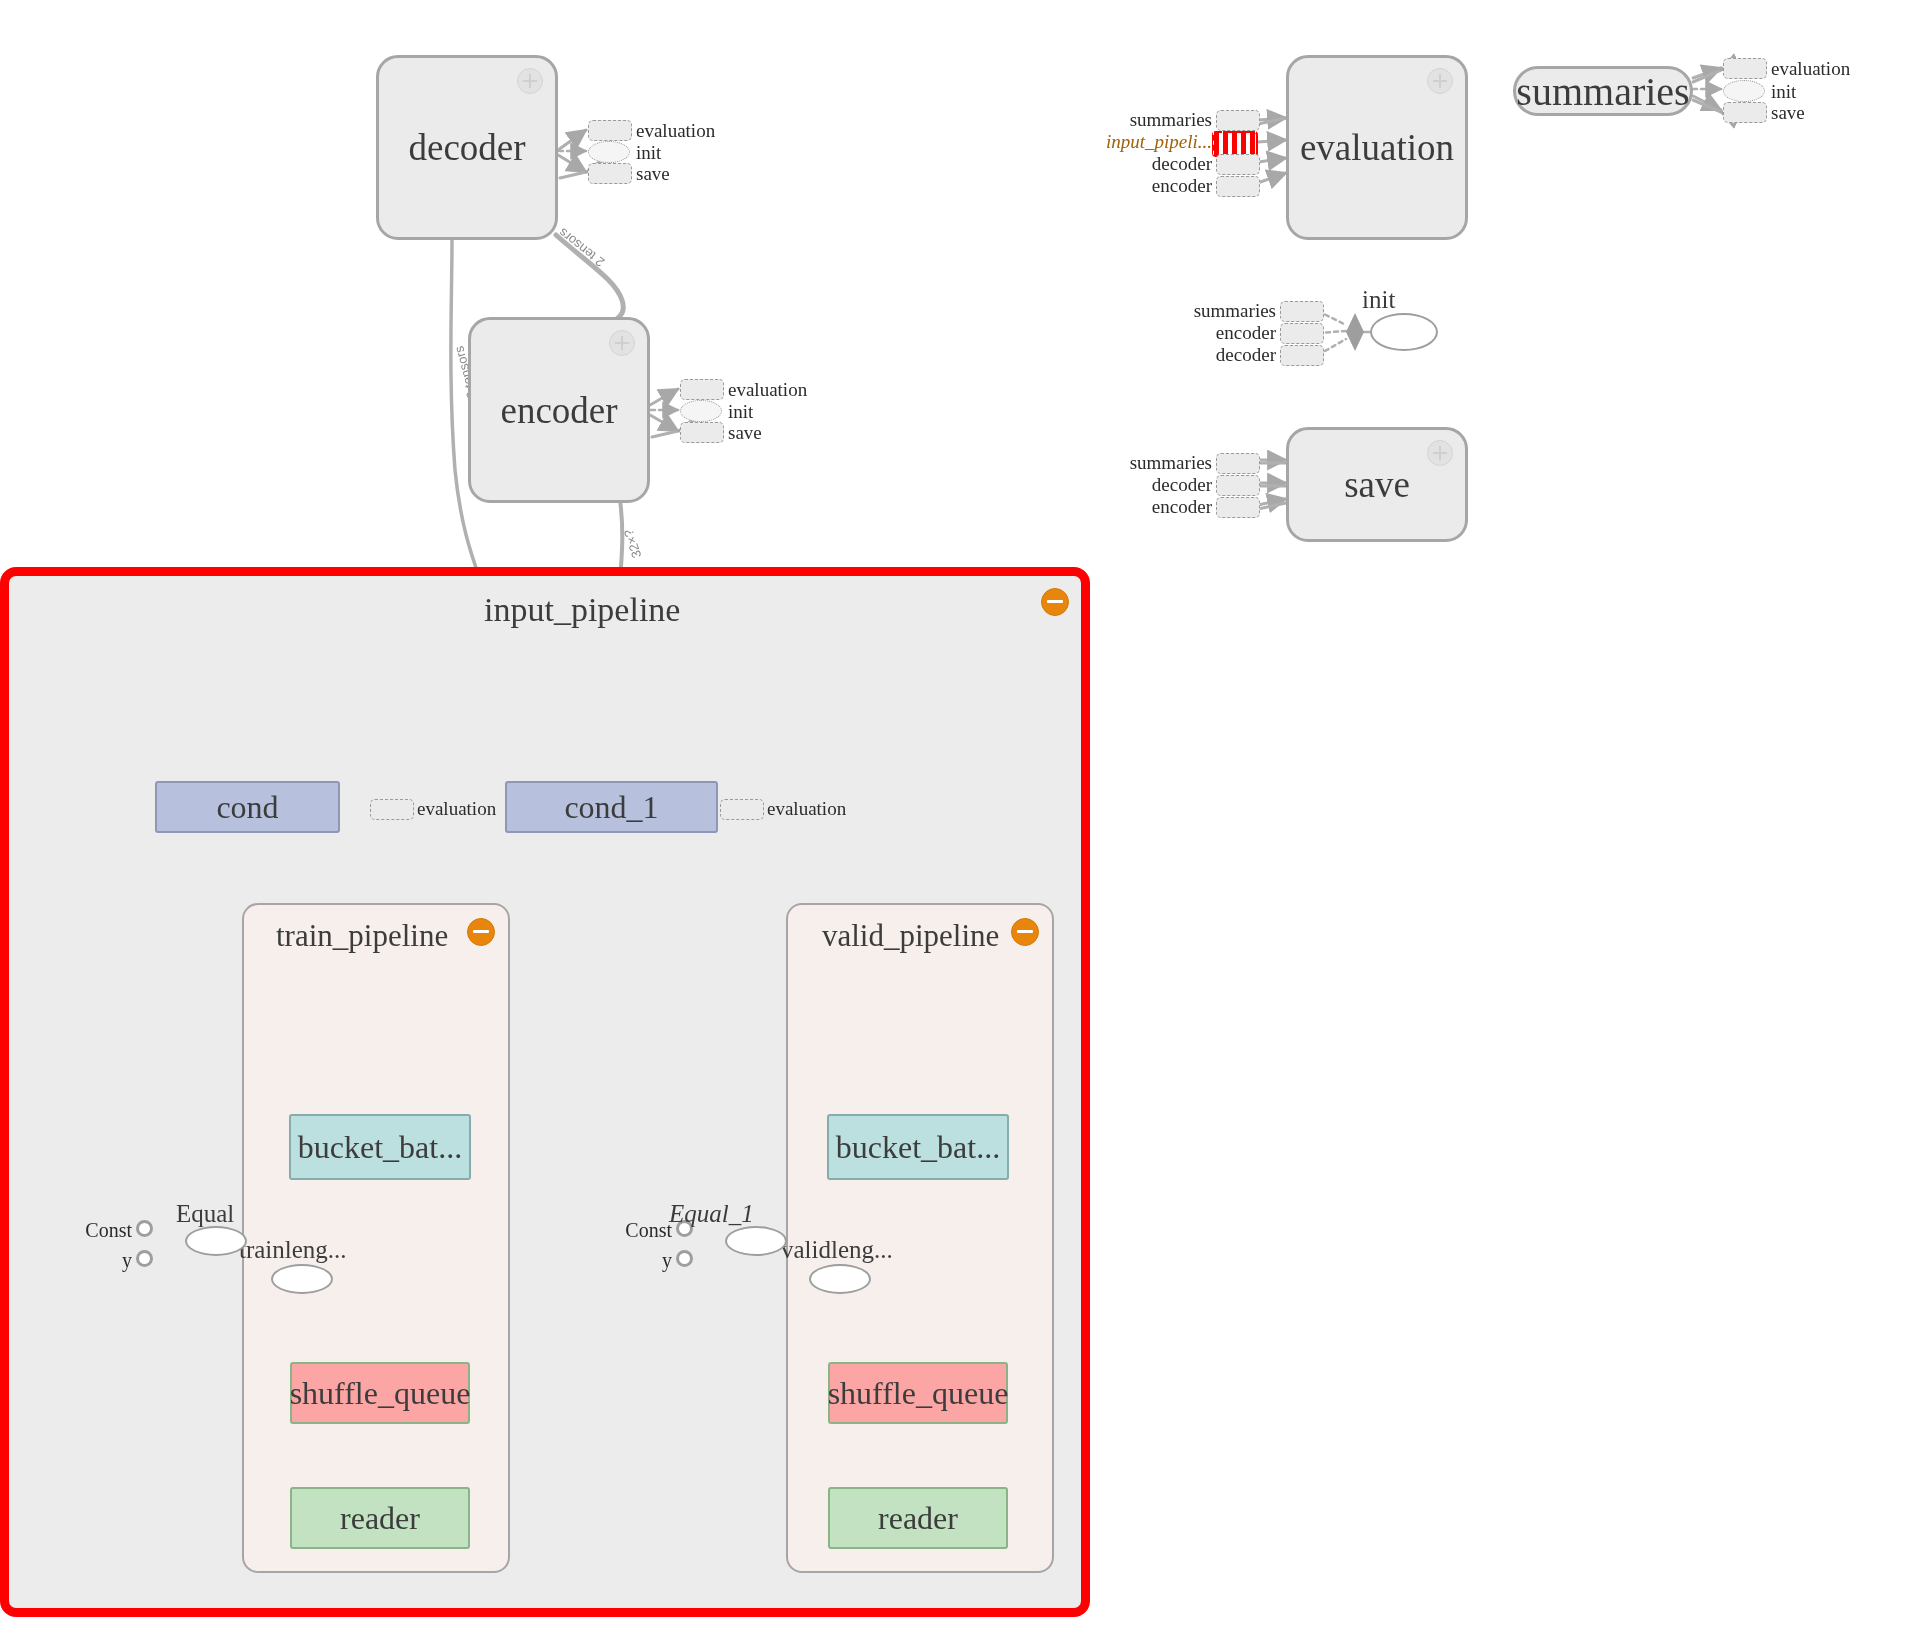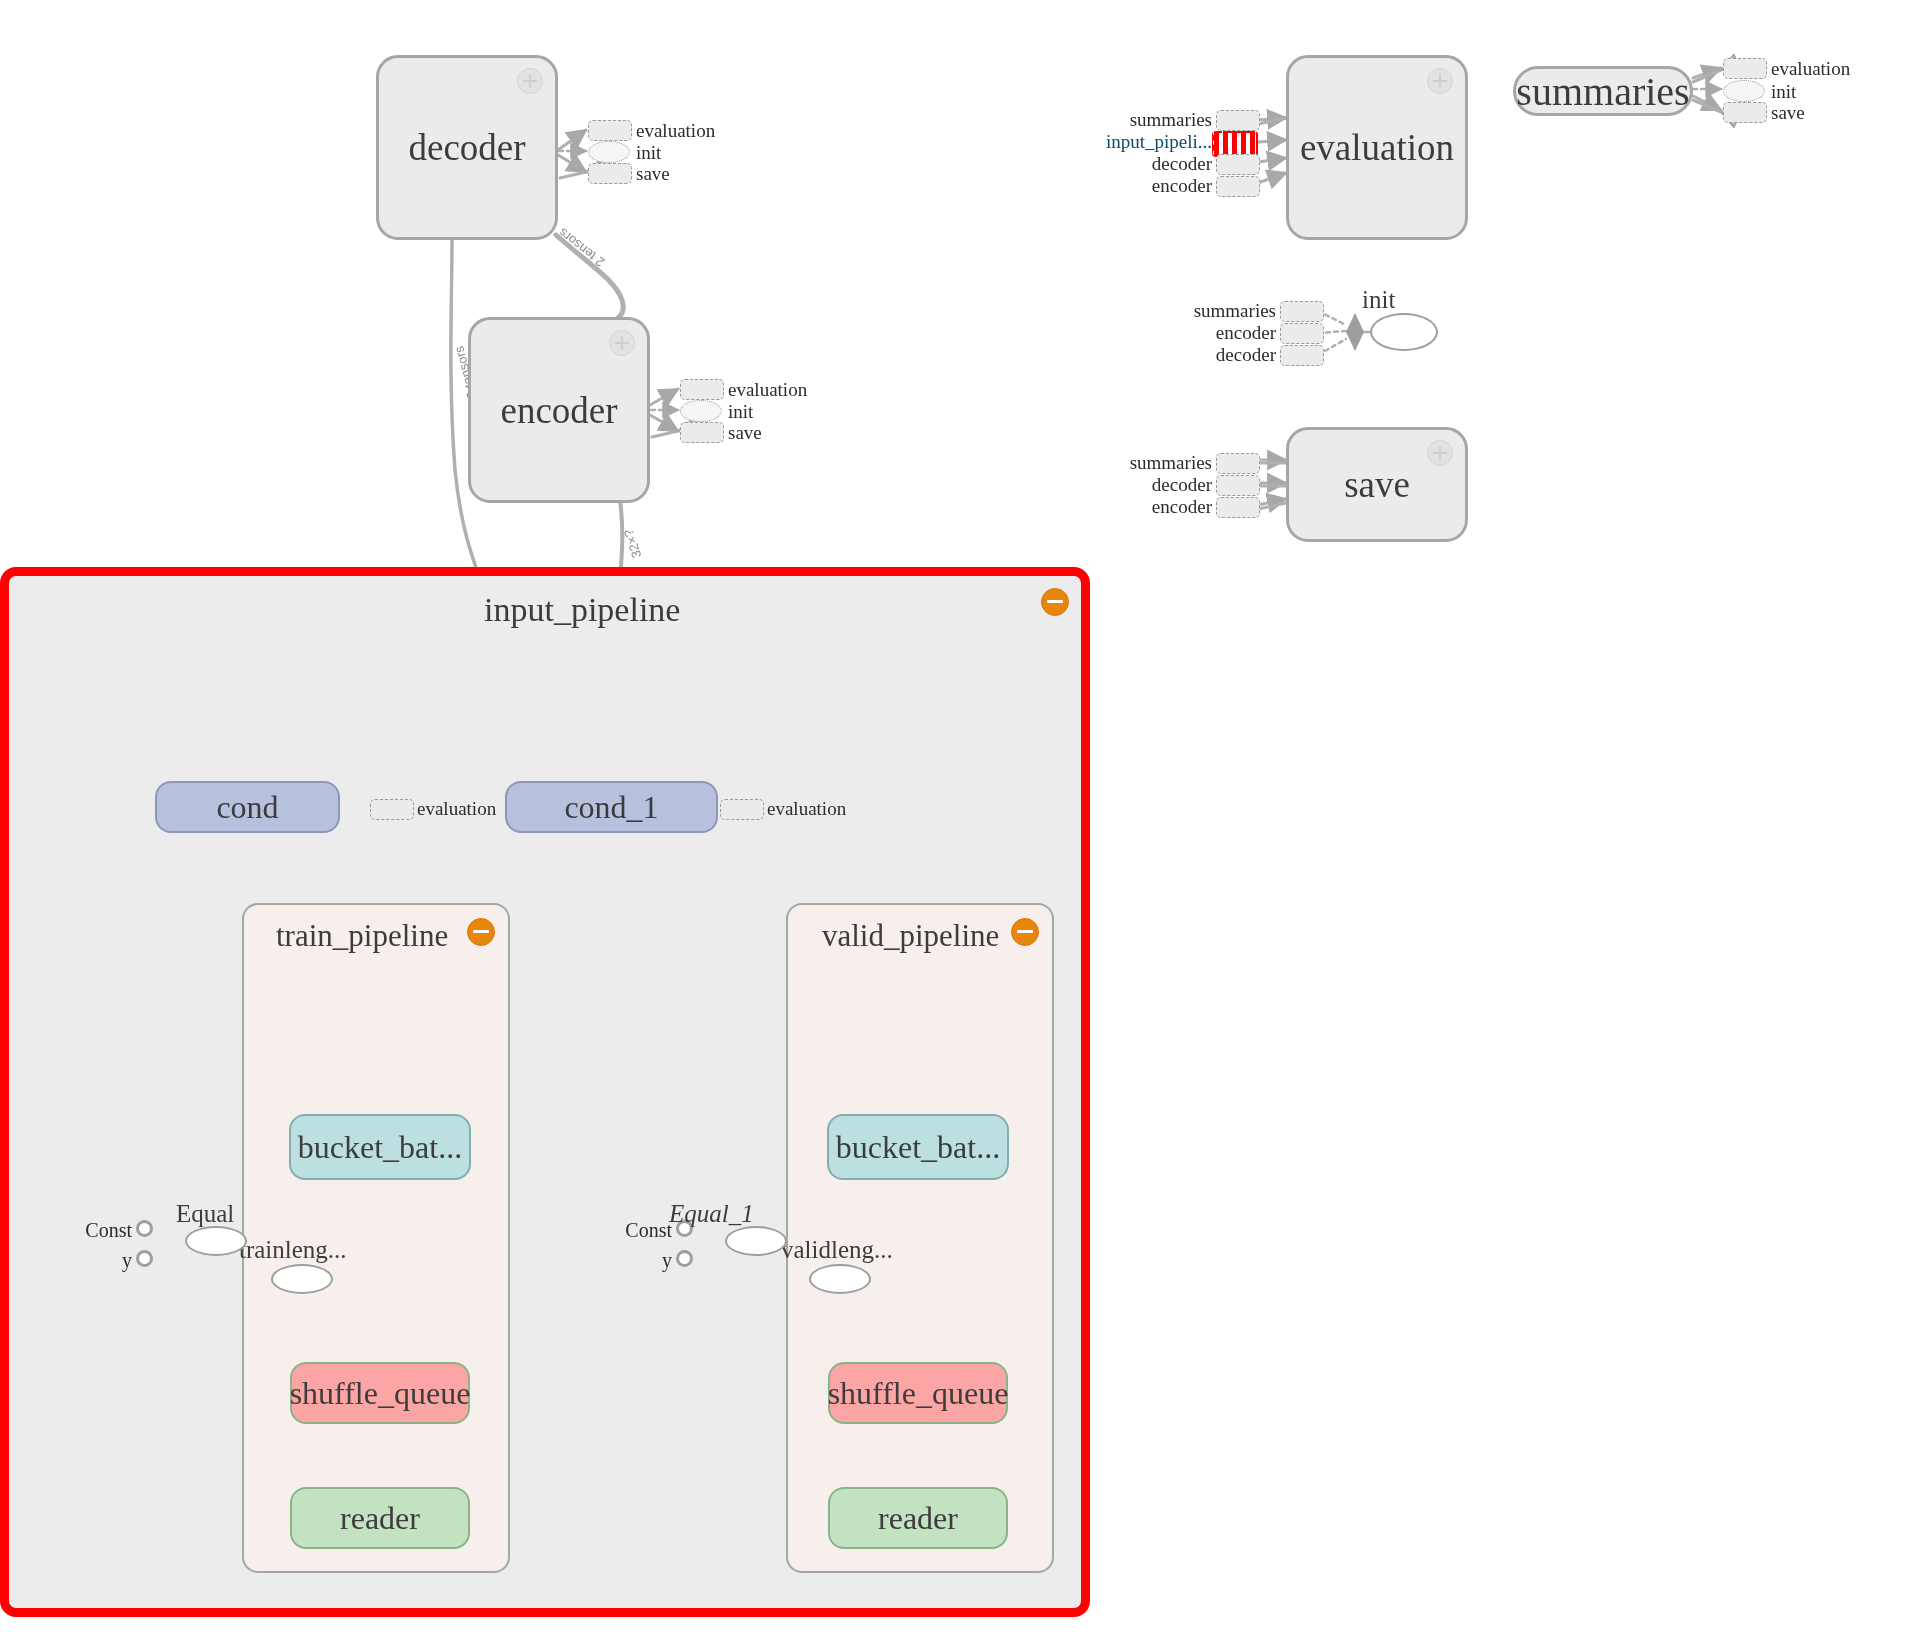--- a/index.html
+++ b/index.html
@@ -81,21 +81,21 @@
     border: 2px dashed #ff0000;
     border-radius: 4px;
     height: 22px;
   }
   .stublabel {
     position: absolute;
     font-size: 19px;
     color: #2b2b2b;
     white-space: nowrap;
   }
-  .stublabel.blue { color: #0c4a6e; }
+  .stublabel.blue { color: #a16207; font-style: italic; }
   .stublabel.right { text-align: right; }
 
   
   .group-selected {
     position: absolute;
     background: #ececec;
     border: 9px solid #ff0000;
     border-radius: 16px;
     box-sizing: border-box;
   }
@@ -138,21 +138,21 @@
     border-radius: 1px;
   }
 
   
   .opnode {
     position: absolute;
     box-sizing: border-box;
     display: flex;
     align-items: center;
     justify-content: center;
-    border-radius: 16px;
+    border-radius: 3px;
     font-size: 32px;
     color: #3c3c3c;
   }
   .opnode.cond     { background: #b7c0dd; border: 2.5px solid #8d97b8; }
   .opnode.bucket   { background: #bcdfdf; border: 2.5px solid #85adad; }
   .opnode.shuffle  { background: #fca5a5; border: 2.5px solid #8ab487; }
   .opnode.reader   { background: #c3e2c1; border: 2.5px solid #8ab487; }
 
   
   .ellipse-node {

